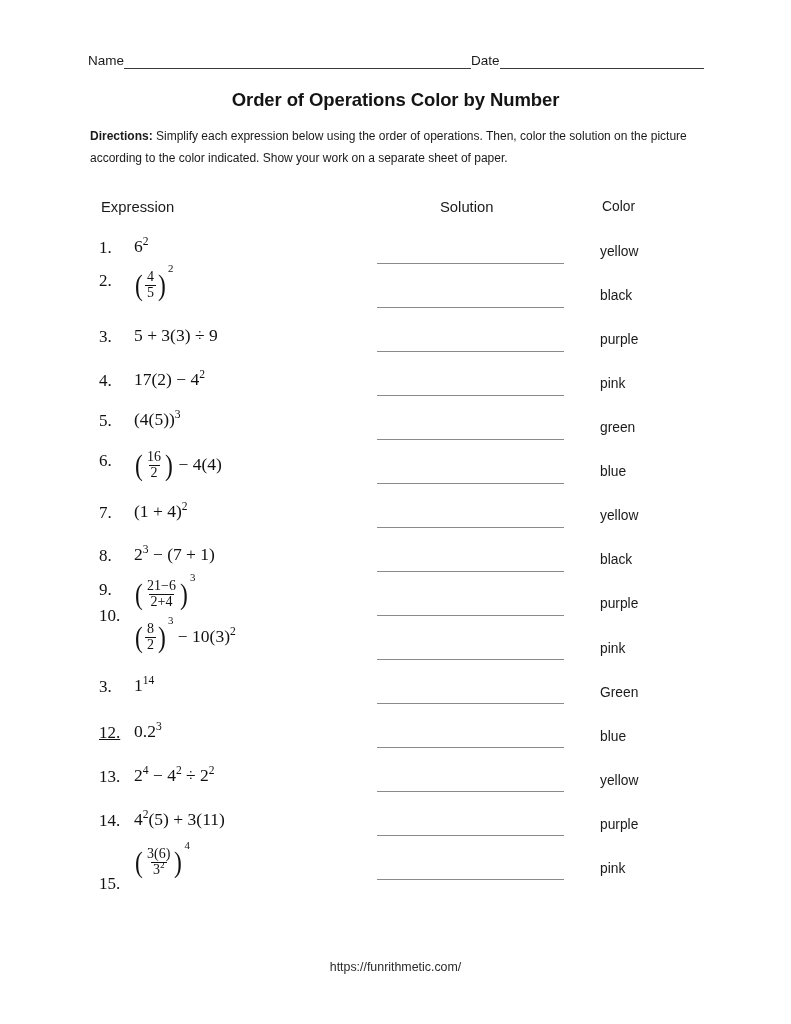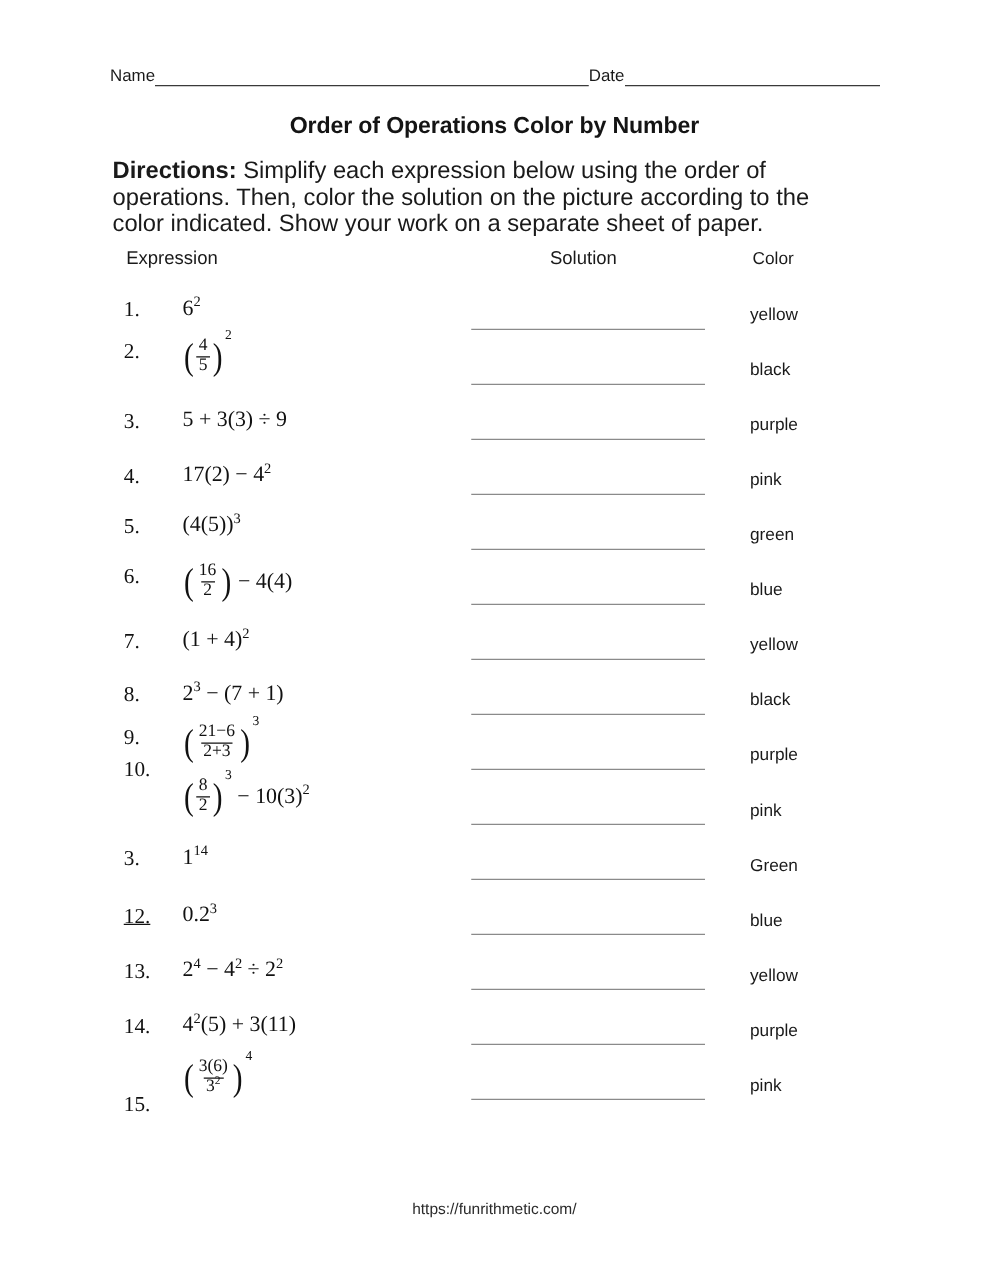--- a/index.html
+++ b/index.html
@@ -54,21 +54,21 @@
     letter-spacing: -0.1px;
     color: #141414;
   }
 
   
   .directions {
     position: absolute;
     left: 90px;
     top: 126px;
     width: 600px;
-    font-size: 19px;
+    font-size: 12px;
     line-height: 21.5px;
     color: #1a1a1a;
   }
   .directions b { font-weight: 700; }
 
   
   .colhead {
     position: absolute;
     top: 199px;
     font-size: 14.8px;
@@ -98,21 +98,20 @@
     color: #111;
   }
   .expr {
     position: absolute;
     left: 134px;
     font-family: "Liberation Serif", serif;
     font-size: 17.5px;
     color: #111;
     white-space: nowrap;
     line-height: 1;
-    margin-left: 12px;
   }
   .ansline {
     position: absolute;
     left: 377px;
     width: 187px;
     border-bottom: 1.2px solid #8a8a8a;
     height: 0;
   }
   .color {
     position: absolute;
@@ -245,21 +244,21 @@
     <div class="row">
       <div class="num" style="top: 546px;">8.</div>
       <div class="expr" style="top: 546px;">2<span class="sup">3</span> − (7 + 1)</div>
       <div class="ansline" style="top: 571px;"></div>
       <div class="color" style="top: 552px;">black</div>
     </div>
     <div class="row">
       <div class="num" style="top: 580px;">9.</div>
       <div class="expr" style="top: 580px;"><span class="pgroup"><span class="paren">(</span><span class="frac">
             <span class="fnum">21−6</span>
-            <span class="fden">2+3</span>
+            <span class="fden">2+4</span>
           </span><span class="paren">)</span><span class="pexp">3</span></span></div>
       <div class="ansline" style="top: 615px;"></div>
       <div class="color" style="top: 596px;">purple</div>
     </div>
     <div class="row">
       <div class="num" style="top: 606px;">10.</div>
       <div class="expr" style="top: 623px;"><span class="pgroup"><span class="paren">(</span><span class="frac">
             <span class="fnum">8</span>
             <span class="fden">2</span>
           </span><span class="paren">)</span><span class="pexp">3</span></span> − 10(3)<span class="sup">2</span></div>

